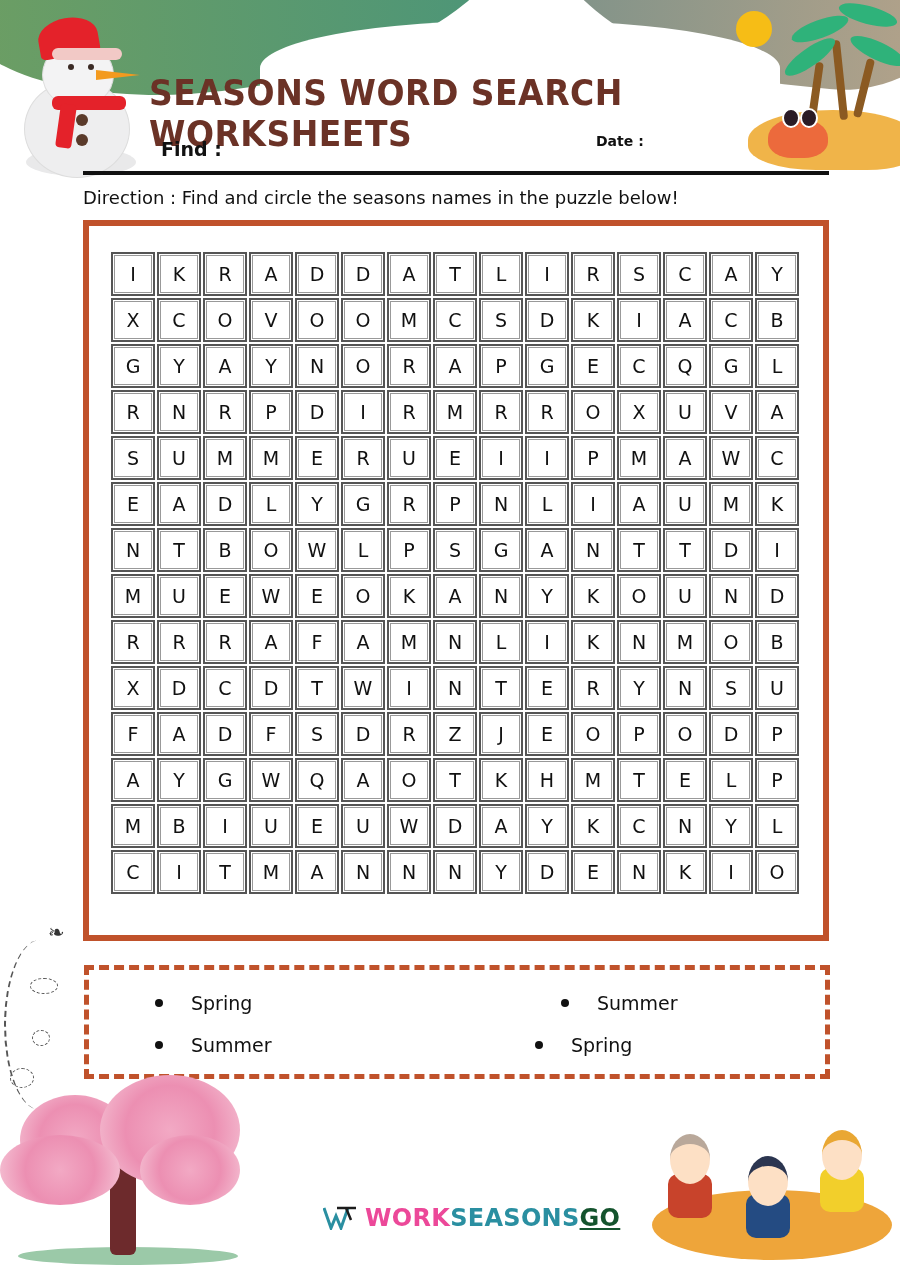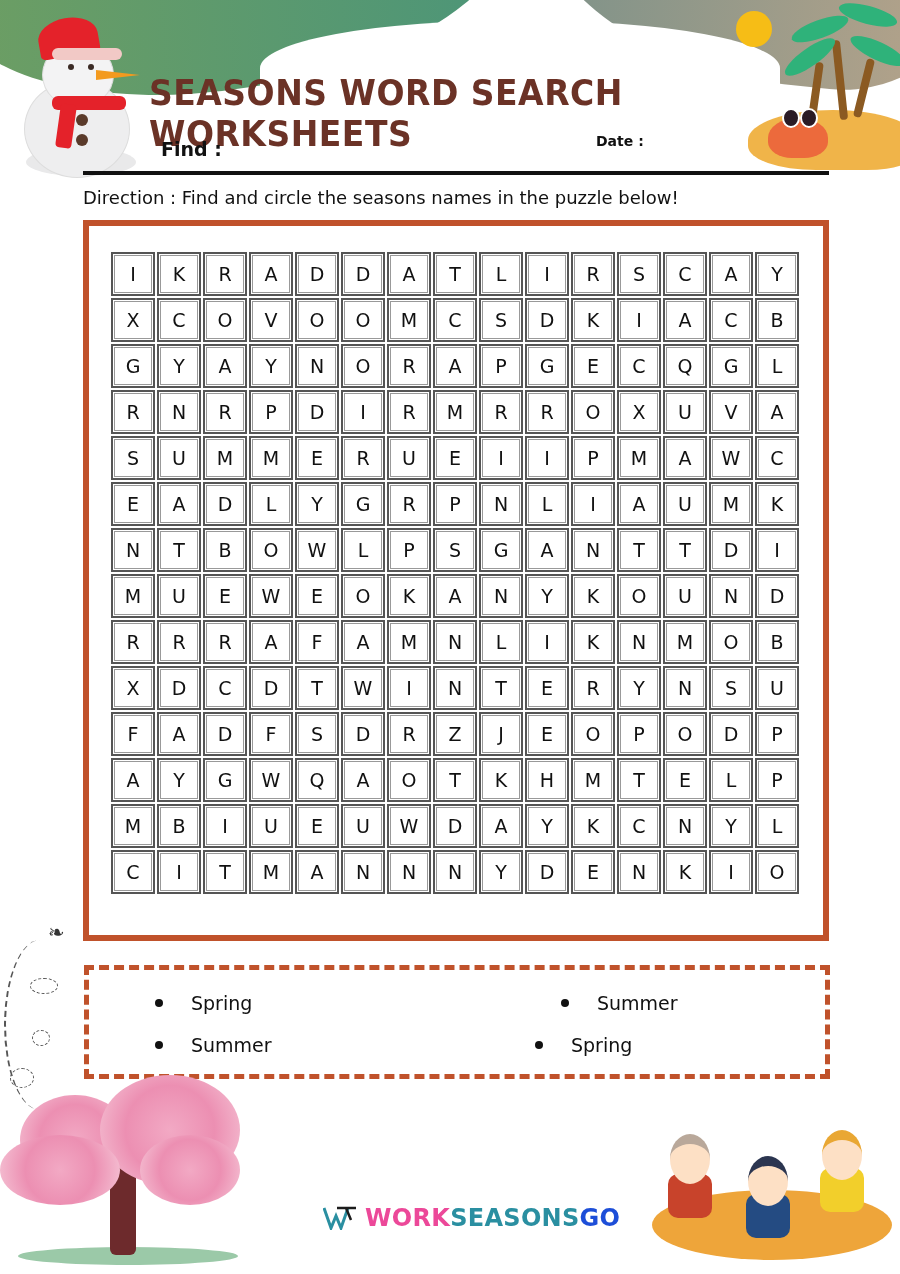--- a/index.html
+++ b/index.html
@@ -87,21 +87,21 @@
 
   .tree { position: absolute; left: 0; top: 1055px; width: 250px; height: 215px; }
   .tree-blossom { position: absolute; border-radius: 50%; background: radial-gradient(circle, #f2a9c4 0%, #ec8fb2 50%, #f6c9d9 100%); }
   .tree-trunk { position: absolute; left: 110px; top: 110px; width: 26px; height: 90px; background: #6d2a2c; border-radius: 6px; }
   .tree-grass { position: absolute; left: 18px; top: 192px; width: 220px; height: 18px; background: #9bc9a8; border-radius: 50%; }
 
   .logo { position: absolute; left: 323px; top: 1204px; display: flex; align-items: center; gap: 8px; font-weight: bold; font-size: 24px; font-family: "DejaVu Sans", sans-serif; letter-spacing: 0.3px; }
   .logo-mark { width: 34px; height: 24px; }
   .logo .work { color: #ec4899; }
   .logo .sheets { color: #2a8fa1; }
-  .logo .go { color: #1d4ed8; }
+  .logo .go { color: #14532d; text-decoration: underline; }
 
   .kids { position: absolute; left: 648px; top: 1120px; width: 250px; height: 140px; }
   .leaf-pile { position: absolute; left: 4px; top: 70px; width: 240px; height: 70px; background: #eea53a; border-radius: 50%; }
   .kid-head { position: absolute; width: 40px; height: 40px; background: #fde0c5; border-radius: 50%; }
   .kid-body { position: absolute; width: 44px; height: 44px; border-radius: 10px; }
 </style>
 </head>
 <body>
 
 <div class="wave-left"></div>

